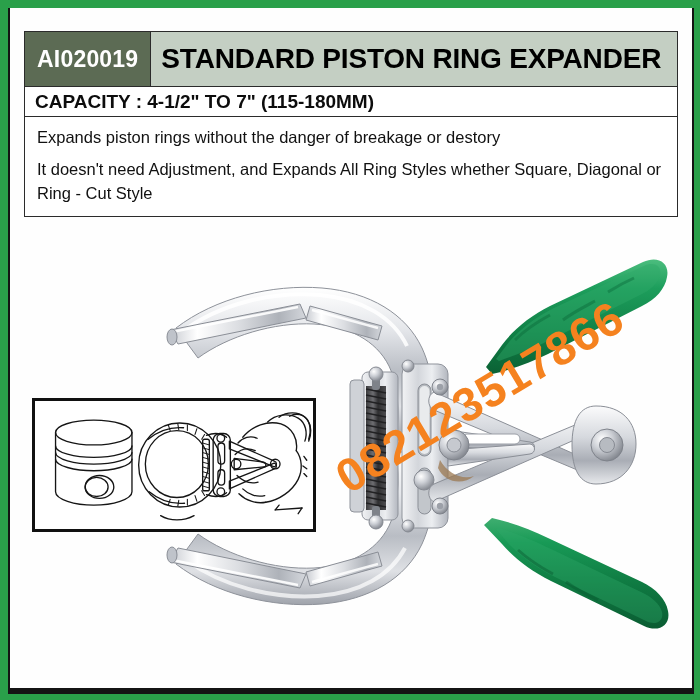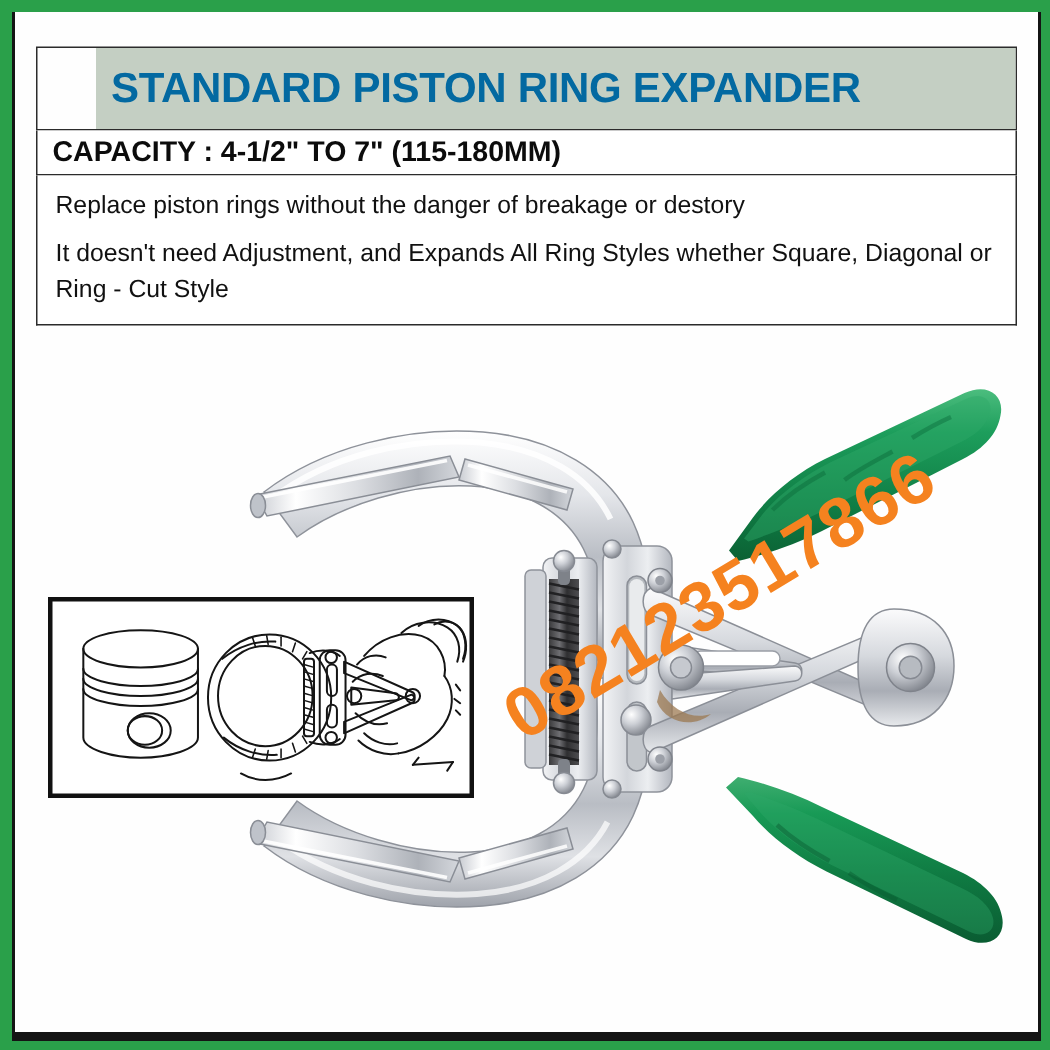--- a/index.html
+++ b/index.html
@@ -11,21 +11,21 @@
   .frame-shadow{position:absolute;left:8px;top:8px;right:6px;bottom:6px;background:#141414;}
   .canvas{position:absolute;left:10px;top:8px;width:682px;height:680px;background:#fefefe;overflow:hidden;}
 
   
   .info-block{position:absolute;left:14px;top:23px;width:654px;}
   .title-row{display:flex;align-items:stretch;height:56px;border:1px solid #2b2b2b;box-sizing:border-box;}
   .sku-cell{background:#5c6b54;color:#ffffff;display:flex;align-items:center;justify-content:center;
             padding:0 12px;font-size:23px;font-weight:bold;letter-spacing:.2px;
             border-right:1px solid #2b2b2b;box-sizing:border-box;}
   .title-cell{flex:1;background:#c4cfc3;display:flex;align-items:center;padding-left:10px;
-              font-size:28px;font-weight:bold;color:#0369a1;letter-spacing:-.2px;white-space:nowrap;margin-left:39px;}
+              font-size:28px;font-weight:bold;color:#000000;letter-spacing:-.2px;white-space:nowrap;}
 
   .capacity-row{border:1px solid #2b2b2b;border-top:none;height:30px;display:flex;align-items:center;
                 padding-left:10px;background:#ffffff;box-sizing:border-box;
                 font-size:19px;font-weight:bold;color:#0c0c0c;}
 
   .desc-row{border:1px solid #2b2b2b;border-top:none;background:#ffffff;box-sizing:border-box;
             padding:9px 12px 11px 12px;}
   .desc-line{font-size:16.5px;color:#111111;line-height:1.42;}
   .desc-line + .desc-line{margin-top:9px;}
 
@@ -52,27 +52,28 @@
 
 <div class="page">
 
   <div class="frame-shadow"></div>
 
   <div class="canvas">
 
     <div class="info-block">
 
       <div class="title-row">
+        <div class="sku-cell">AI020019</div>
         <div class="title-cell">STANDARD PISTON RING EXPANDER</div>
       </div>
 
       <div class="capacity-row">CAPACITY : 4-1/2" TO 7" (115-180MM)</div>
 
       <div class="desc-row">
-        <div class="desc-line">Replace piston rings without the danger of breakage or destory</div>
+        <div class="desc-line">Expands piston rings without the danger of breakage or destory</div>
         <div class="desc-line">It doesn't need Adjustment, and Expands All Ring Styles whether Square, Diagonal or Ring  - Cut Style</div>
       </div>
 
     </div>
 
     <div class="photo">
       <svg viewBox="0 0 682 420" xmlns="http://www.w3.org/2000/svg">
         <defs>
           <linearGradient id="steelV" x1="0" y1="0" x2="0" y2="1">
             <stop offset="0%" stop-color="#ffffff"></stop>

